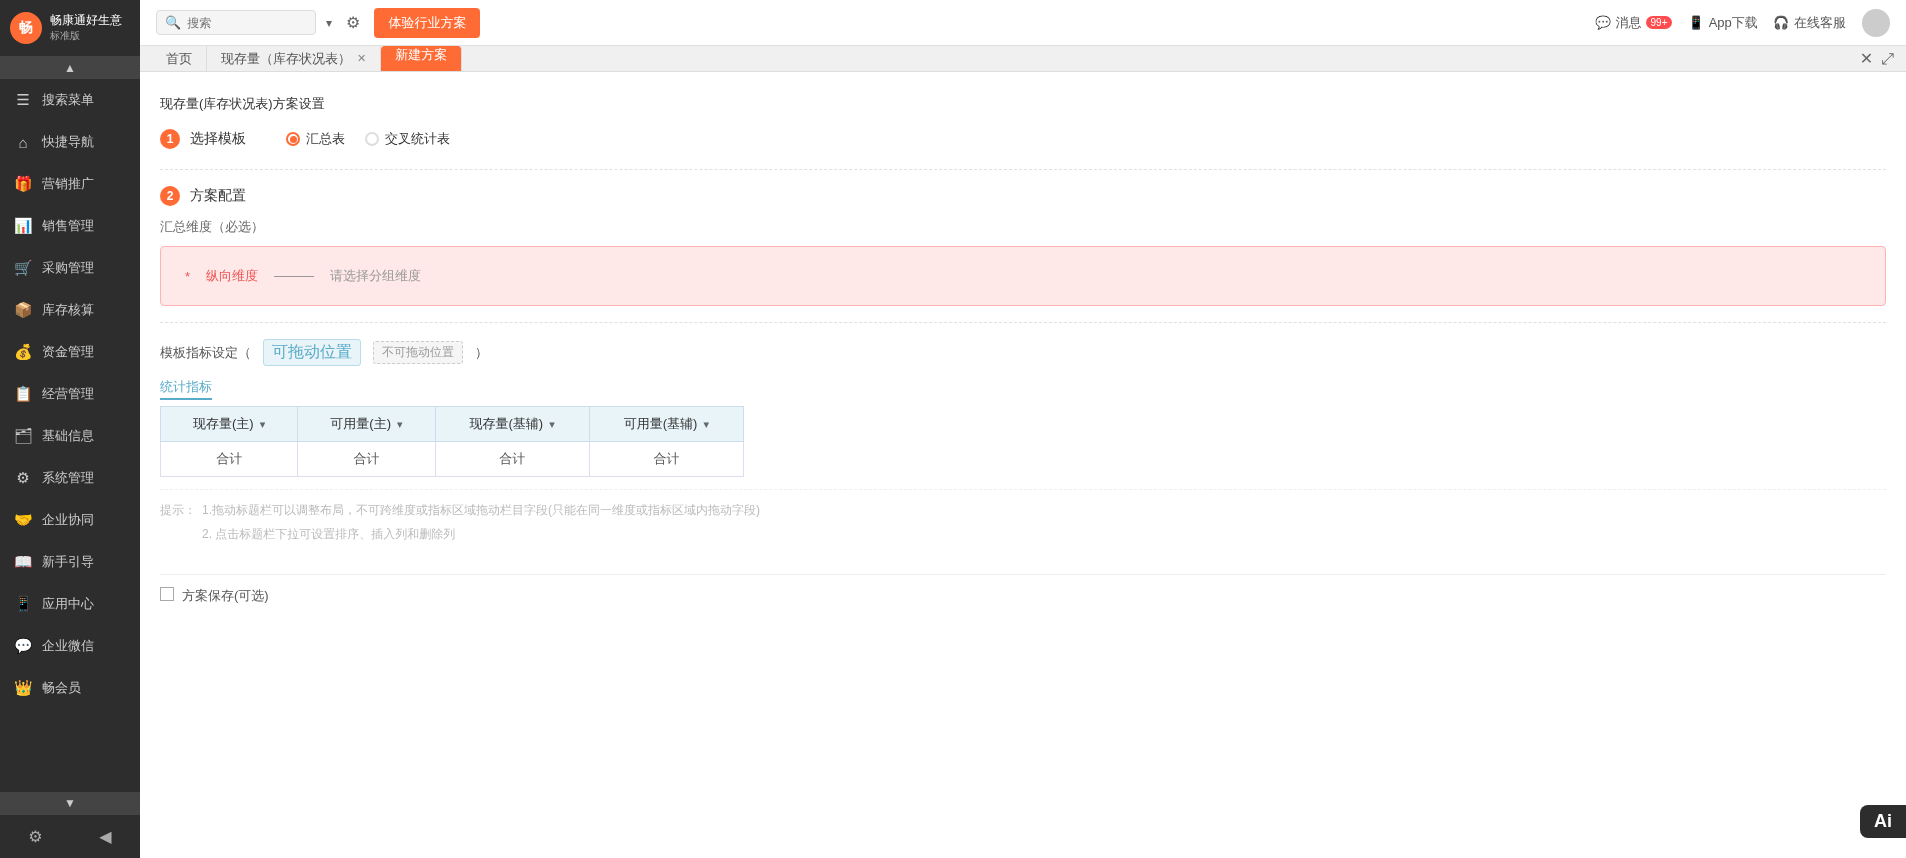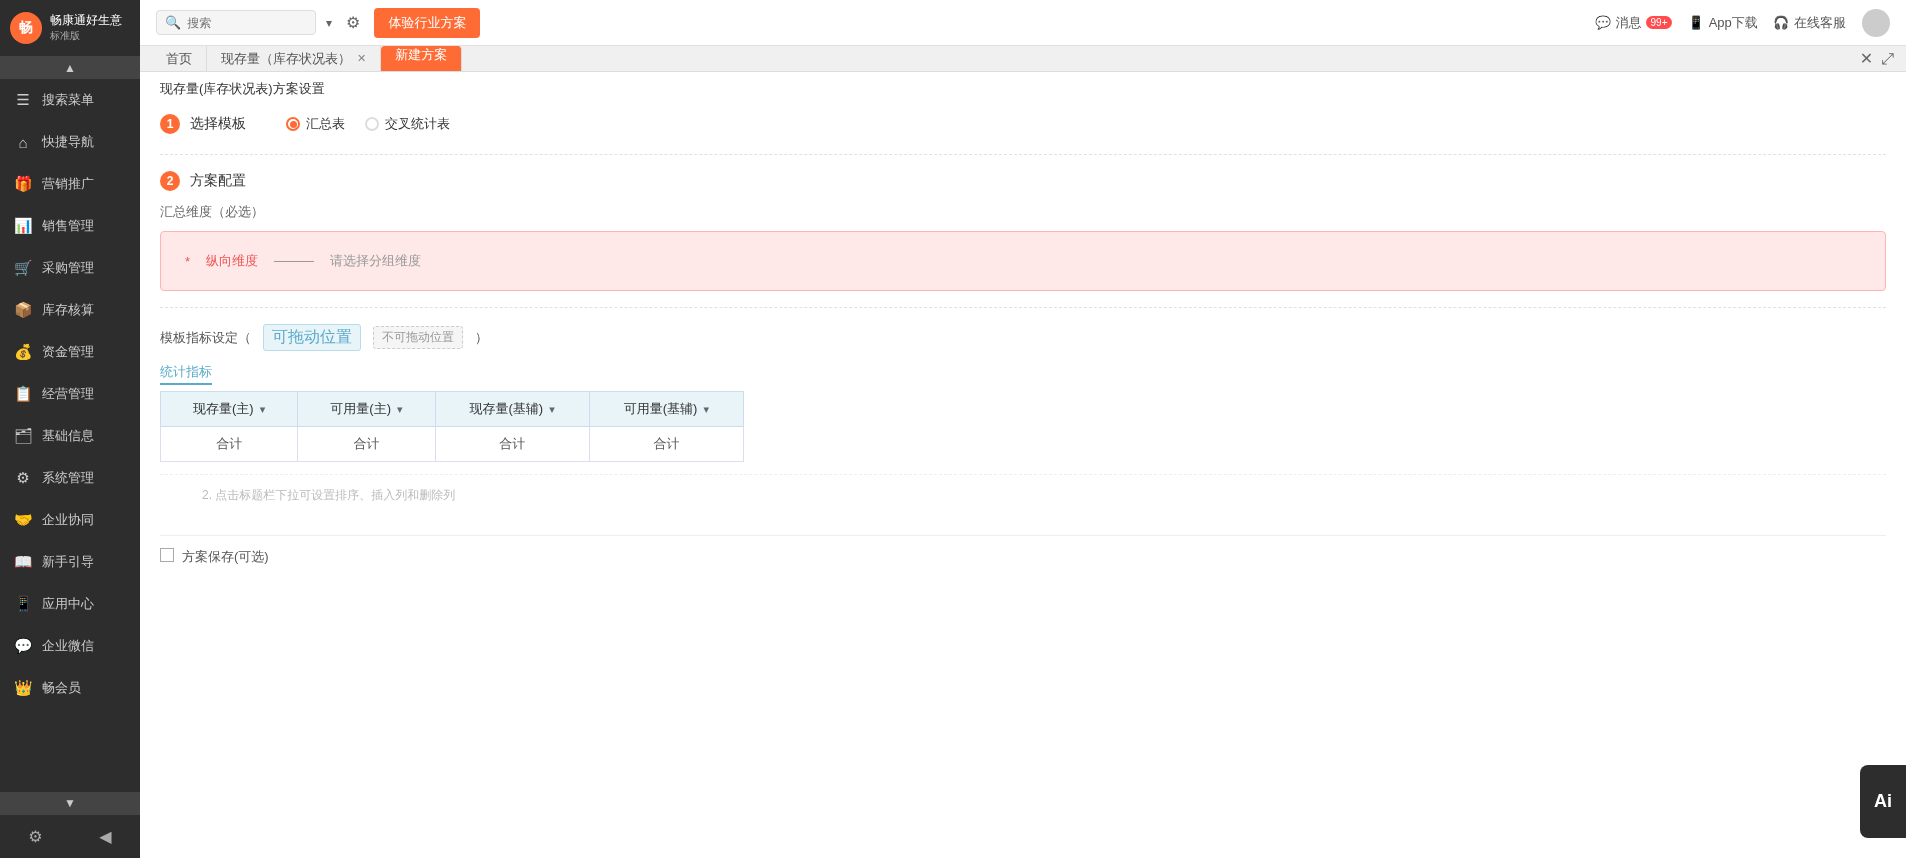--- a/index.html
+++ b/index.html
@@ -203,21 +203,21 @@
     }
 
     
     .content {
       flex: 1;
       background: #fff;
       overflow-y: auto;
       padding: 0;
       position: relative;
     }
-    .content-inner { padding: 8px 20px; }
+    .content-inner { padding: 23px 20px; }
 
     .page-title {
       font-size: 13px;
       color: #333;
       margin-bottom: 16px;
       font-weight: normal;
     }
 
     
     .step-section { margin-bottom: 20px; }
@@ -442,21 +442,21 @@
     }
 
     
     .ai-bubble {
       position: fixed;
       right: 0;
       bottom: 20px;
       background: #2d2d2d;
       color: #fff;
       border-radius: 8px 0 0 8px;
-      padding: 26px 14px;
+      padding: 6px 14px;
       font-size: 18px;
       font-weight: bold;
       cursor: pointer;
       z-index: 100;
     }
 
     
     .content::-webkit-scrollbar { width: 6px; }
     .content::-webkit-scrollbar-thumb { background: #ccc; border-radius: 3px; }
   </style>
@@ -682,20 +682,24 @@
                   <td>合计</td>
                   <td>合计</td>
                   <td>合计</td>
                 </tr>
               </tbody>
             </table>
           </div>
 
           <div class="tips-area">
             <div class="tips-item">
+              <span>提示：</span>
+              <span>1.拖动标题栏可以调整布局，不可跨维度或指标区域拖动栏目字段(只能在同一维度或指标区域内拖动字段)</span>
+            </div>
+            <div class="tips-item">
               <span style="opacity:0">提示：</span>
               <span>2. 点击标题栏下拉可设置排序、插入列和删除列</span>
             </div>
           </div>
 
         </div>
       </div>
 
       <div class="save-option">
         <div class="checkbox-box"></div>

